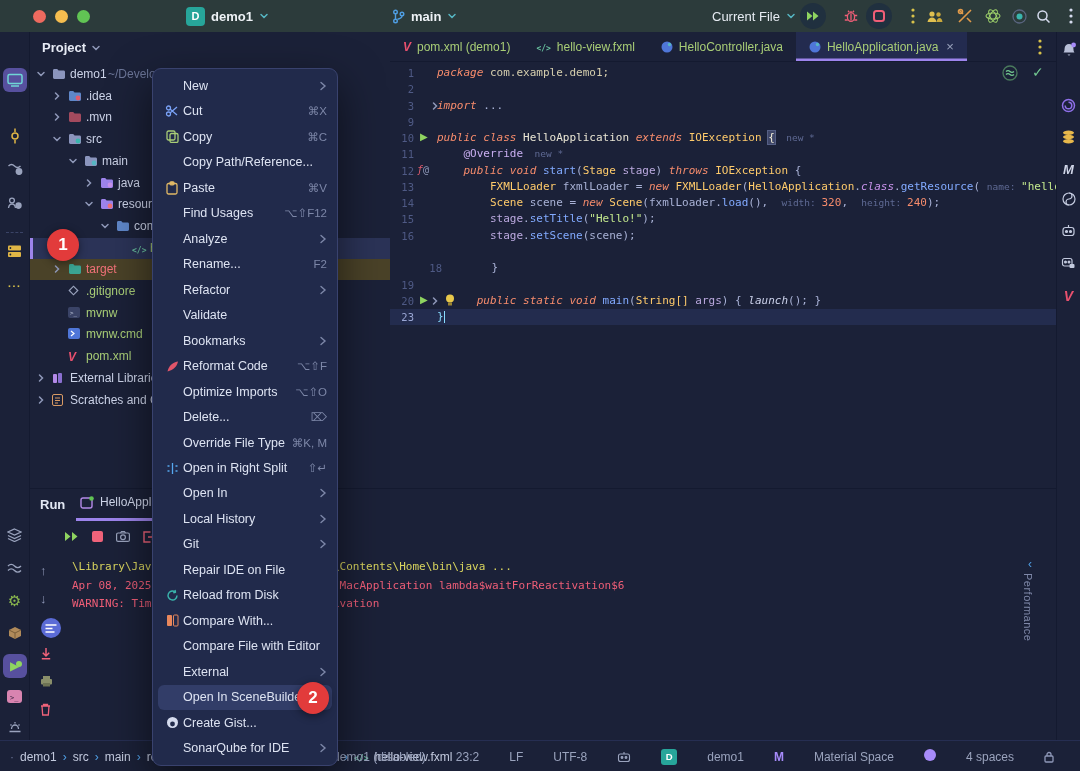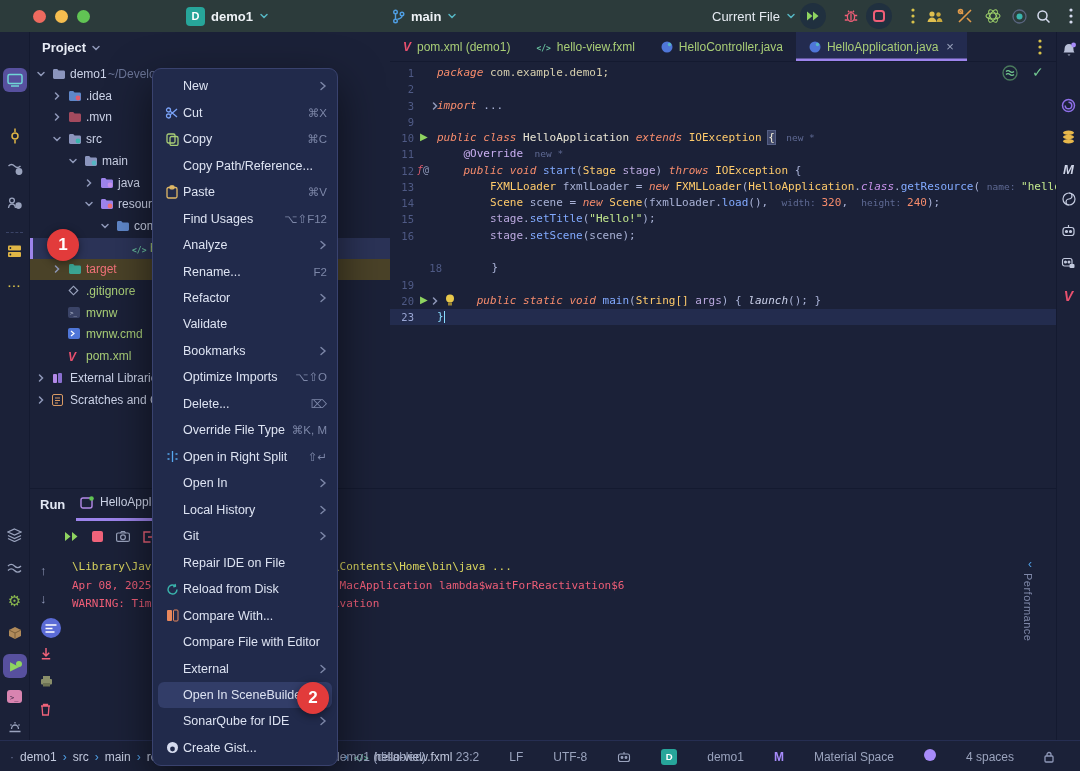--- a/index.html
+++ b/index.html
@@ -872,20 +872,29 @@
       <div class="mitem">
         <span class="mi"></span>
         <span class="ml">Bookmarks</span>
         <span class="mr">
           <svg width="8" height="10">
             <path d="M2 1.5l4 3.5-4 3.5" stroke="#7d87a8" stroke-width="1.4" fill="none" stroke-linecap="round"></path>
           </svg>
         </span>
       </div>
       <div class="mitem">
+        <span class="mi">
+          <svg width="13" height="13">
+            <path d="M1.5 11.5C3 4.5 8.5 1.8 12 1.5c-1 4.8-4.5 8.5-10.5 10z" fill="#e0556a"></path>
+          </svg>
+        </span>
+        <span class="ml">Reformat Code</span>
+        <span class="mr">⌥⇧F</span>
+      </div>
+      <div class="mitem">
         <span class="mi"></span>
         <span class="ml">Optimize Imports</span>
         <span class="mr">⌥⇧O</span>
       </div>
       <div class="mitem">
         <span class="mi"></span>
         <span class="ml">Delete...</span>
         <span class="mr">⌦</span>
       </div>
       <div class="mitem">
@@ -962,34 +971,34 @@
           <svg width="8" height="10">
             <path d="M2 1.5l4 3.5-4 3.5" stroke="#7d87a8" stroke-width="1.4" fill="none" stroke-linecap="round"></path>
           </svg>
         </span>
       </div>
       <div class="mitem hl">
         <span class="mi"></span>
         <span class="ml">Open In SceneBuilder</span>
       </div>
       <div class="mitem">
+        <span class="mi">
+          <svg width="13" height="13">
+            <circle cx="6.5" cy="6.5" r="5.5" fill="#d5dbee"></circle>
+            <circle cx="6.5" cy="8" r="2.4" fill="#212a4b"></circle>
+          </svg>
+        </span>
+        <span class="ml">Create Gist...</span>
+      </div>
+      <div class="mitem">
         <span class="mi"></span>
         <span class="ml">SonarQube for IDE</span>
         <span class="mr">
           <svg width="8" height="10">
             <path d="M2 1.5l4 3.5-4 3.5" stroke="#7d87a8" stroke-width="1.4" fill="none" stroke-linecap="round"></path>
           </svg>
         </span>
       </div>
-      <div class="mitem">
-        <span class="mi">
-          <svg width="13" height="13">
-            <circle cx="6.5" cy="6.5" r="5.5" fill="#d5dbee"></circle>
-            <circle cx="6.5" cy="8" r="2.4" fill="#212a4b"></circle>
-          </svg>
-        </span>
-        <span class="ml">Create Gist...</span>
-      </div>
     </div>
 
   <div class="badge" style="left:47px;top:229px">1</div>
   <div class="badge" style="left:297px;top:682px">2</div>
 </div>
 
 </body></html>

